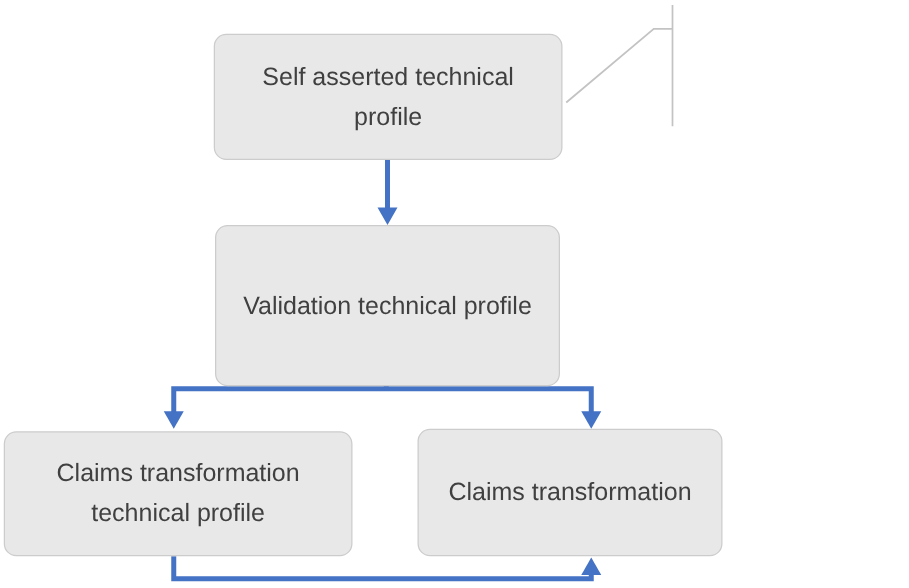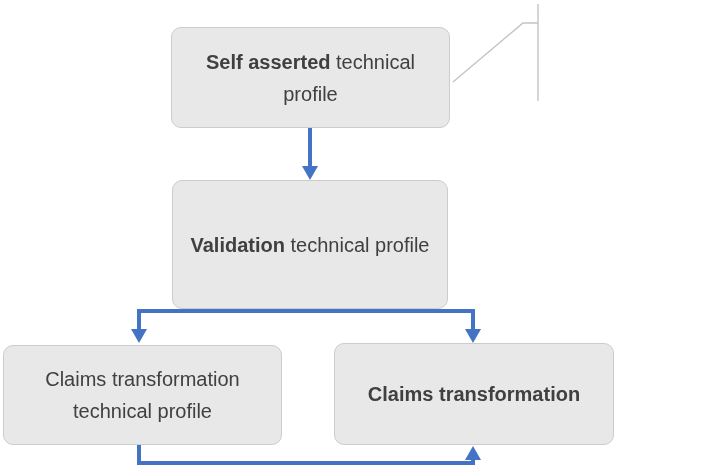--- a/index.html
+++ b/index.html
@@ -48,25 +48,25 @@
     border: 1.5px solid var(--node-border);
     border-radius: 10px;
     display: flex;
     align-items: center;
     justify-content: center;
     padding: 0 10px;
     font-size: 20px;
     line-height: 32px;
   }
   .node .label { width: 100%; text-align: center; }
-  .node .b { font-weight: bold; }
+  .node .b { font-weight: normal; }
   .node-self-asserted   { left: 171px; top:  27px; width: 279px; height: 101px; }
   .node-validation      { left: 172px; top: 180px; width: 276px; height: 129px; }
   .node-claims-tp       { left:   3px; top: 345px; width: 279px; height: 100px; }
-  .node-claims          { left: 334px; top: 343px; width: 280px; height: 102px; }
+  .node-claims          { left: 334px; top: 343px; width: 244px; height: 102px; }
   .callout-label {
     position: absolute;
     left: 550px; top: 20px; width: 168px;
     text-align: center;
     font-size: 20px;
     line-height: 32px;
   }
 </style>
 </head>
 <body>

